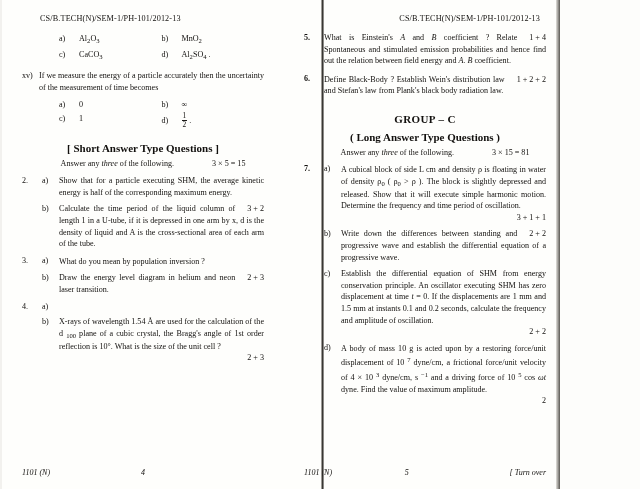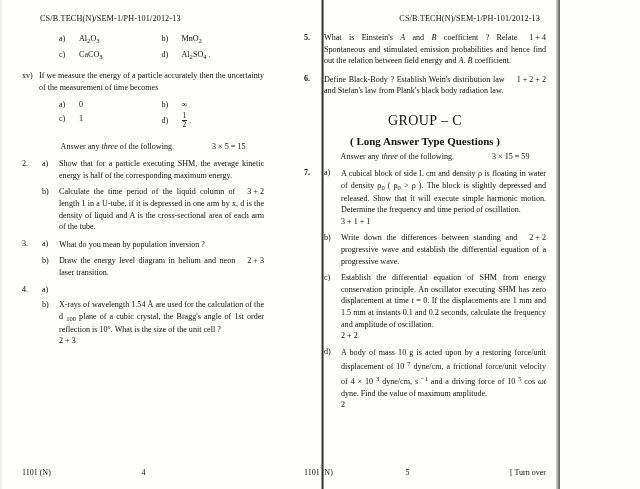--- a/index.html
+++ b/index.html
@@ -88,20 +88,21 @@
     text-align: justify;
     position: relative;
   }
   .marks {
     float: right;
     margin-left: 12px;
     white-space: nowrap;
   }
   .marks-line {
     display: block;
+    text-align: right;
     white-space: nowrap;
   }
 
   
   .opts {
     display: flex;
     flex-wrap: wrap;
     margin: 3px 0 2px 0;
   }
   .opt {
@@ -122,22 +123,22 @@
     text-align: center;
     font-size: 7.4px;
     line-height: 8px;
   }
   .frac .num { display: block; border-bottom: 1px solid #1b1a18; padding: 0 1px; }
   .frac .den { display: block; padding: 0 1px; }
 
   
   .group-block { margin: 13px 0 7px 0; text-align: center; }
   .group-title {
-    font-weight: normal;
-    font-size: 14px;
+    font-weight: bold;
+    font-size: 11px;
     letter-spacing: .4px;
     margin-bottom: 6px;
   }
   .group-sub {
     font-weight: bold;
     font-size: 11px;
     margin-bottom: 5px;
   }
   .answer-line {
     font-size: 8.1px;
@@ -150,20 +151,21 @@
 
   
   .footer {
     position: absolute;
     left: 0;
     bottom: 12px;
     width: 100%;
     box-sizing: border-box;
     display: flex;
     font-size: 8px;
+    font-style: italic;
   }
   .page.left  .footer { padding: 0 16px 0 22px; }
   .page.right .footer { padding: 0 14px 0 24px; }
   .footer .code { flex: 0 0 auto; }
   .footer .pno  { flex: 1 1 auto; text-align: center; padding-right: 28px; }
   .footer .turn { flex: 0 0 auto; }
 
   .ital { font-style: italic; }
   .blur { filter: blur(.12px); }
 </style>
@@ -215,20 +217,21 @@
         <span class="lbl">c)</span>
         <span class="val">1</span>
       </div>
       <div class="opt">
         <span class="lbl">d)</span>
         <span class="val"><span class="frac"><span class="num">1</span><span class="den">2</span></span> .</span>
       </div>
     </div>
 
     <div class="group-block">
+      <div class="group-sub">[ Short Answer Type Questions ]</div>
       <div class="answer-line">
         <span><span>Answer any </span><span class="ital">three</span><span> of the following.</span></span>
         <span>3 × 5 = 15</span>
       </div>
     </div>
 
     <div class="qrow">
       <div class="qnum light">2.</div>
       <div class="qsub">a)</div>
       <div class="qbody">Show that for a particle executing SHM, the average kinetic energy is half of the corresponding maximum energy.</div>
@@ -295,21 +298,21 @@
         <span class="marks">1 + 2 + 2</span>
         <span>Define Black-Body ? Establish Wein's distribution law and Stefan's law from Plank's black body radiation law.</span>
       </div>
     </div>
 
     <div class="group-block" style="margin-top:16px;">
       <div class="group-title">GROUP – C</div>
       <div class="group-sub">( Long Answer Type Questions )</div>
       <div class="answer-line">
         <span><span>Answer any </span><span class="ital">three</span><span> of the following.</span></span>
-        <span>3 × 15 = 59</span>
+        <span>3 × 15 = 81</span>
       </div>
     </div>
 
     <div class="qrow">
       <div class="qnum">7.</div>
       <div class="qsub">a)</div>
       <div class="qbody">
         <span>A cubical block of side L cm and density ρ is floating in water of density ρ<sub>0</sub> ( ρ<sub>0</sub> &gt; ρ ). The block is slightly depressed and released. Show that it will execute simple harmonic motion. Determine the frequency and time period of oscillation.</span>
         <span class="marks-line">3 + 1 + 1</span>
       </div>

